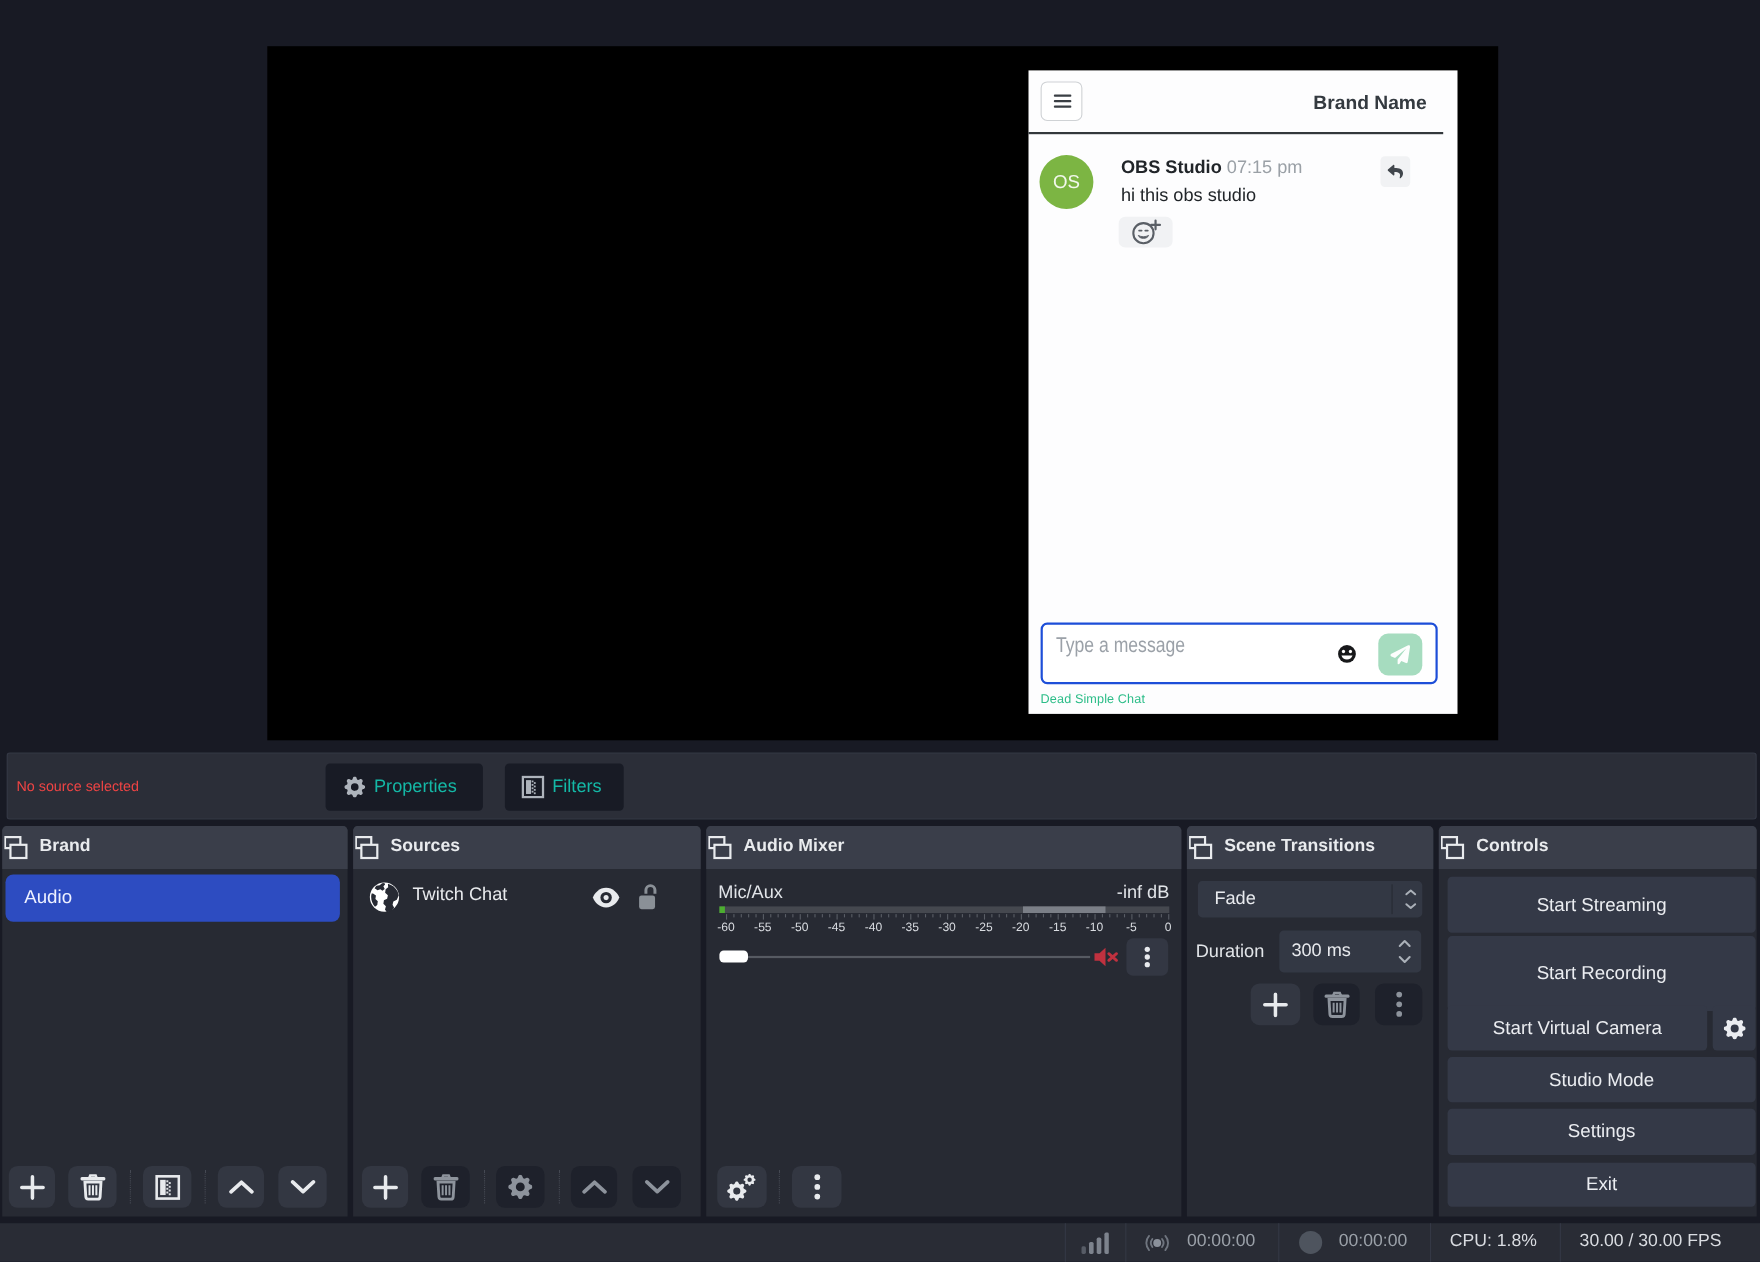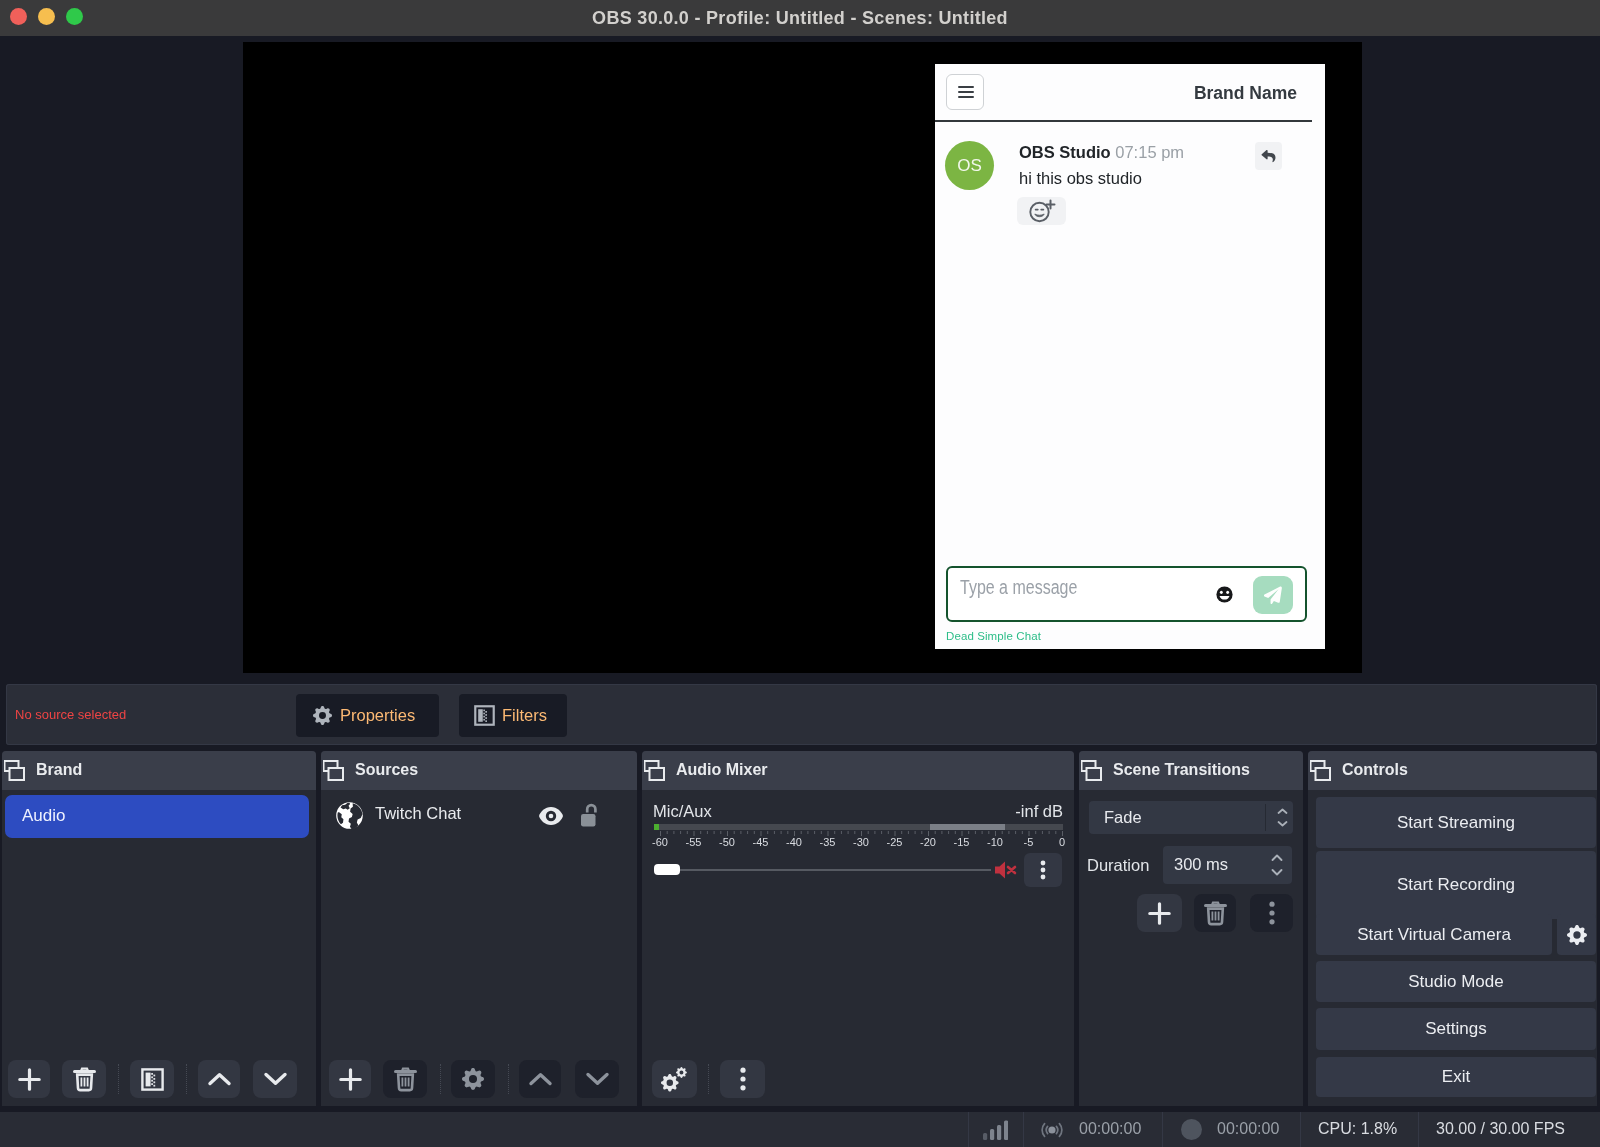--- a/index.html
+++ b/index.html
@@ -17,28 +17,28 @@
 .hbar{position:absolute;left:11px;width:16px;height:2px;background:#3a3f44;border-radius:1px;}
 #brand{position:absolute;right:28px;top:19px;font-size:17.5px;font-weight:bold;color:#343a40;}
 #chathdrline{position:absolute;left:0;top:56px;width:377px;height:2px;background:#33383c;}
 #avatar{position:absolute;left:10px;top:77px;width:49px;height:49px;border-radius:50%;background:#7cb543;color:#f2f8ec;font-size:17px;line-height:49px;text-align:center;}
 #msgname{position:absolute;left:84px;top:79px;font-size:16.5px;color:#212529;}
 #msgname b{font-weight:bold;}
 #msgname span{color:#9aa0a6;}
 #replybtn{position:absolute;left:320px;top:78px;width:27px;height:28px;border-radius:4px;background:#f1f2f4;}
 #msgtext{position:absolute;left:84px;top:105px;font-size:16.5px;color:#212529;}
 #emojiadd{position:absolute;left:82px;top:133px;width:49px;height:28px;border-radius:6px;background:#f1f2f4;}
-#typebox{position:absolute;left:11px;top:502px;width:361px;height:56px;border:2px solid #14532d;border-radius:6px;background:#fff;}
+#typebox{position:absolute;left:11px;top:502px;width:361px;height:56px;border:2px solid #1d4ed8;border-radius:6px;background:#fff;}
 #typeph{position:absolute;left:12px;top:8px;font-size:19.5px;color:#9ba1a8;transform:scaleX(0.82);transform-origin:0 0;}
 #sendbtn{position:absolute;left:305px;top:8px;width:40px;height:38px;border-radius:9px;background:#a6dcbf;}
 #deadsimple{position:absolute;left:11px;top:566px;font-size:11.5px;font-weight:normal;color:#2cbd88;letter-spacing:.1px;}
 
 #toolbar{position:absolute;left:6px;top:684px;width:1591px;height:61px;background:#2b2e38;border-radius:3px;box-shadow:inset 0 0 0 1px #343845;}
 #nosource{position:absolute;left:9px;top:0;height:61px;line-height:61px;font-size:13px;color:#ef4444;}
-.tbtn{position:absolute;top:10px;height:43px;background:#181b25;border-radius:4px;color:#fdba74;font-size:16.5px;}
+.tbtn{position:absolute;top:10px;height:43px;background:#181b25;border-radius:4px;color:#14b8a6;font-size:16.5px;}
 .tbtn .lbl{position:absolute;top:0;height:43px;line-height:42px;}
 
 .panel{position:absolute;top:751px;height:355px;background:#272a33;border-radius:4px 4px 0 0;}
 .phead{position:absolute;left:0;top:0;width:100%;height:39px;background:#3a3e4a;border-radius:4px 4px 0 0;}
 .phead .ptitle{position:absolute;left:34px;top:0;height:39px;line-height:38px;font-size:16px;font-weight:bold;color:#e9ebee;}
 .picon{position:absolute;left:2px;top:9px;}
 .dbtn{position:absolute;top:309px;height:38px;border-radius:8px;background:#333742;display:flex;align-items:center;justify-content:center;}
 .dbtn.dis{background:#1e212b;}
 .dbtn svg{display:block;}
 .tbtn svg{position:absolute;display:block;}
@@ -48,26 +48,20 @@
 .ssep{position:absolute;top:0;width:1px;height:35px;background:#343845;}
 .stxt{position:absolute;top:0;height:35px;line-height:34px;font-size:16px;}
 .gray{color:#9aa0a8;}
 .white{color:#d9dce1;}
 .cbtn{position:absolute;left:8px;width:280px;background:#343947;border-radius:4px;color:#ebedf1;font-size:17px;text-align:center;}
 .cbtn span{position:absolute;left:0;right:0;top:50%;transform:translateY(-50%);}
 </style>
 </head>
 <body>
 <div id="app">
-  <div id="titlebar">
-    <div class="light" style="left:10px;background:#f0605a;"></div>
-    <div class="light" style="left:38px;background:#f6be4f;"></div>
-    <div class="light" style="left:66px;background:#2fc94a;"></div>
-    <div id="title">OBS 30.0.0 - Profile: Untitled - Scenes: Untitled</div>
-  </div>
   <div id="preview">
     <div id="chat">
       <div id="hamburger">
         <div class="hbar" style="top:11px;"></div>
         <div class="hbar" style="top:16px;"></div>
         <div class="hbar" style="top:21px;"></div>
       </div>
       <div id="brand">Brand Name</div>
       <div id="chathdrline"></div>
       <div id="avatar">OS</div>

